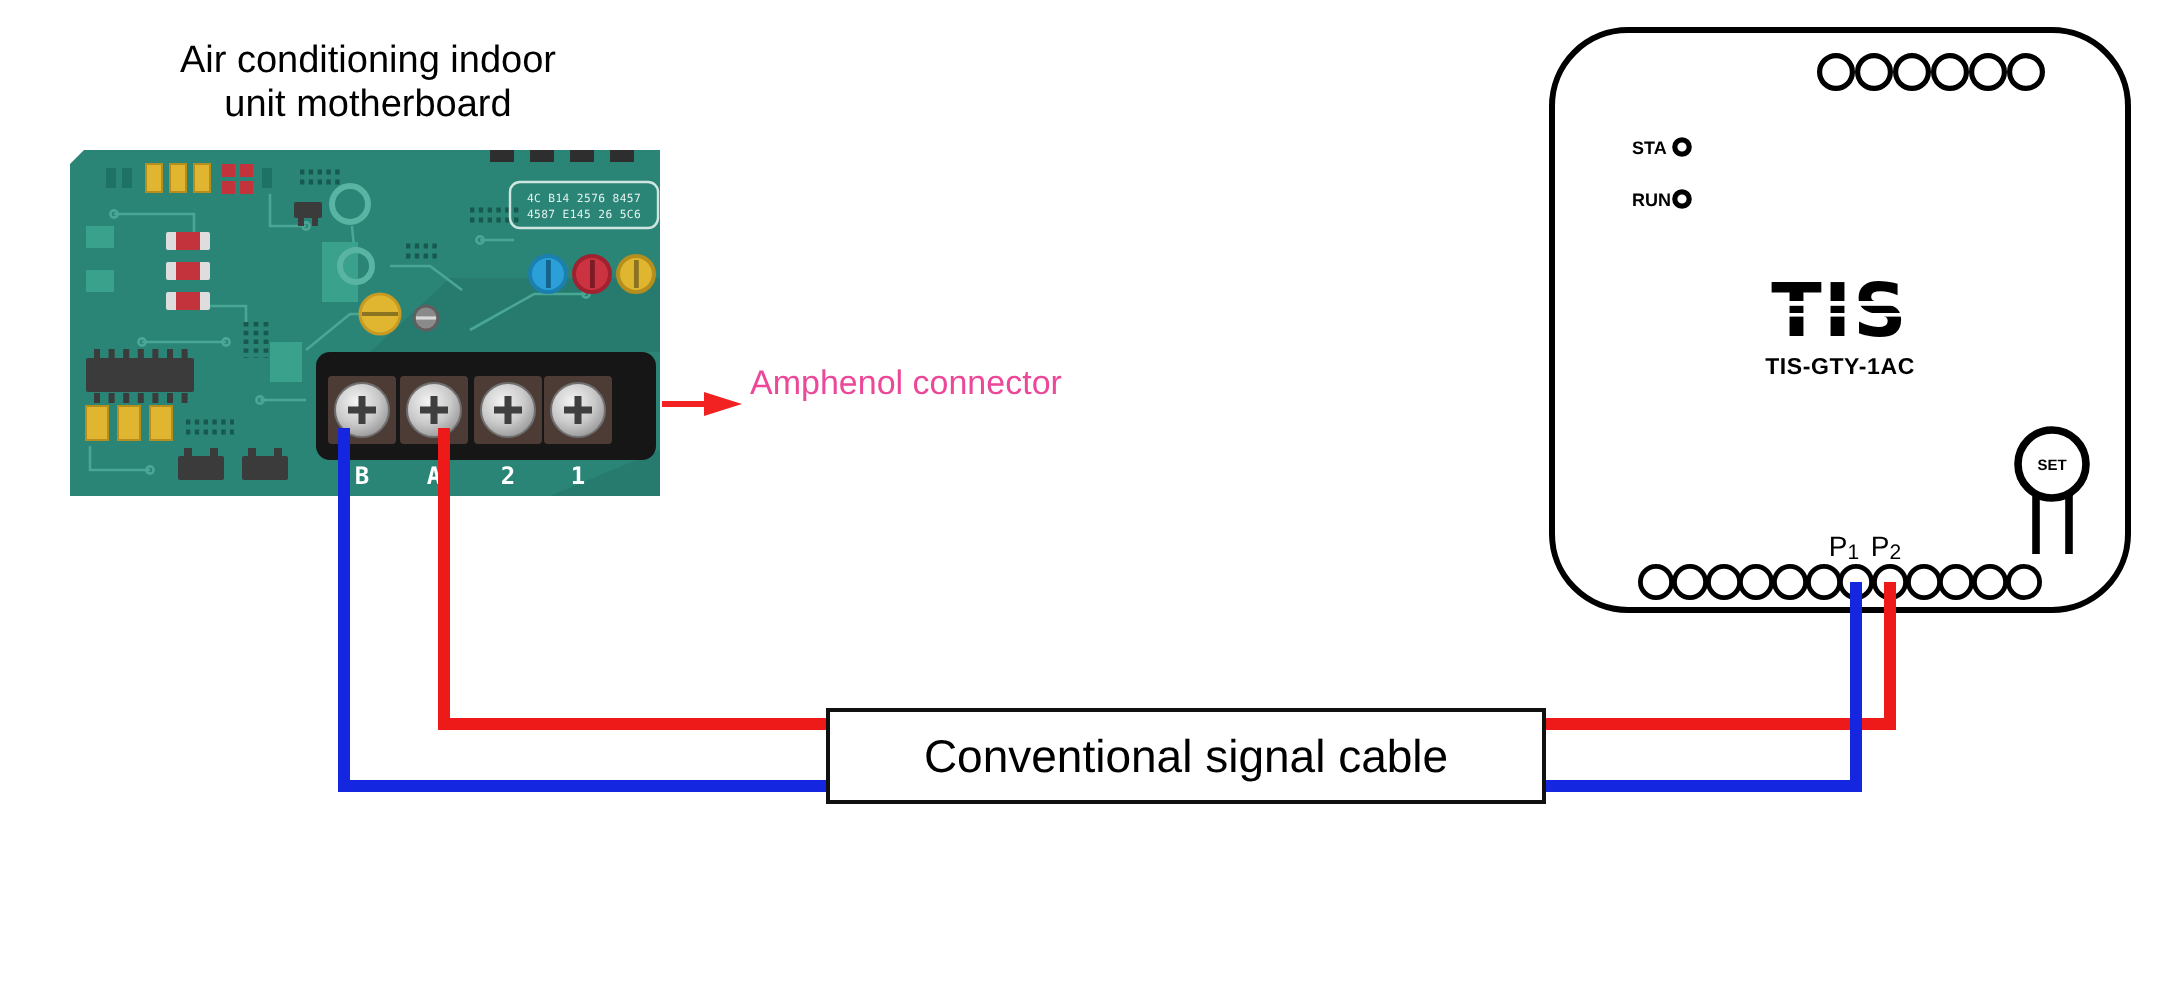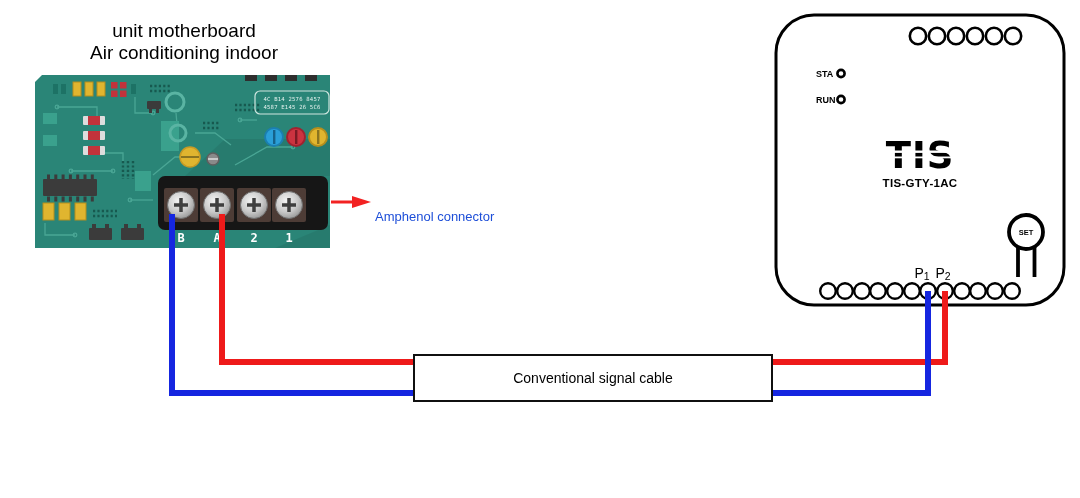--- a/index.html
+++ b/index.html
@@ -1,44 +1,44 @@
 <!DOCTYPE html>
 <html><head>
 <meta charset="utf-8">
 <style>
   html,body{margin:0;padding:0;background:#fff;}
   #canvas{position:relative;width:1080px;height:498px;background:#ffffff;overflow:hidden;
           font-family:"Liberation Sans",sans-serif;color:#000;}
   .abs{position:absolute;}
   #pcb-title{left:58px;top:20px;width:252px;text-align:center;font-size:19px;line-height:22px;color:#000;z-index:4;}
-  #amphenol-label{left:375px;top:209px;font-size:13px;color:#1d4ed8;z-index:4;}
+  #amphenol-label{left:375px;top:182px;font-size:17px;color:#ec4899;z-index:4;}
   #cable-box{left:413px;top:354px;width:356px;height:44px;background:#fff;border:2.5px solid #101010;
              display:flex;flex-direction:column;justify-content:center;align-items:center;
-             font-size:14px;line-height:21px;z-index:6;text-align:center;}
+             font-size:23px;line-height:21px;z-index:6;text-align:center;}
   svg{display:block;}
   #pcb-svg{left:35px;top:75px;z-index:1;}
   #device-svg{left:770px;top:10px;z-index:1;}
   #wire-svg{left:0;top:0;z-index:5;pointer-events:none;}
   .serial-text{font-family:"DejaVu Sans Mono",monospace;font-size:5.6px;fill:#e4f2ee;letter-spacing:.2px;}
   .term-label{font-family:"DejaVu Sans Mono",monospace;font-size:12px;font-weight:bold;fill:#ffffff;}
   .led-label{font-family:"Liberation Sans",sans-serif;font-size:9px;font-weight:bold;fill:#000;}
   .logo-text{font-family:"DejaVu Sans",sans-serif;font-size:37px;font-weight:800;fill:#000;letter-spacing:1px;}
   .model-text{font-family:"Liberation Sans",sans-serif;font-size:11.5px;font-weight:bold;fill:#000;letter-spacing:.3px;}
   .set-text{font-family:"Liberation Sans",sans-serif;font-size:7.5px;font-weight:bold;fill:#000;}
   .p-text{font-family:"Liberation Sans",sans-serif;font-size:14px;fill:#000;}
   .p-sub{font-size:10.5px;}
 </style>
 </head>
 <body>
 
 <div id="canvas">
 
   <div class="abs" id="pcb-title">
+    <div>Air conditioning indoor</div>
     <div>unit motherboard</div>
-    <div>Air conditioning indoor</div>
   </div>
 
   <svg class="abs" id="pcb-svg" width="295" height="173" viewBox="0 0 295 173">
     <rect x="0" y="0" width="295" height="173" fill="#2a8577"></rect>
     <polygon points="0,0 7,0 0,7" fill="#ffffff"></polygon>
 
     <g fill="rgba(0,0,0,0.07)">
       <path d="M150,101 L190,64 L295,64 L295,101 Z"></path>
       <path d="M240,173 L295,150 L295,173 Z"></path>
     </g>

